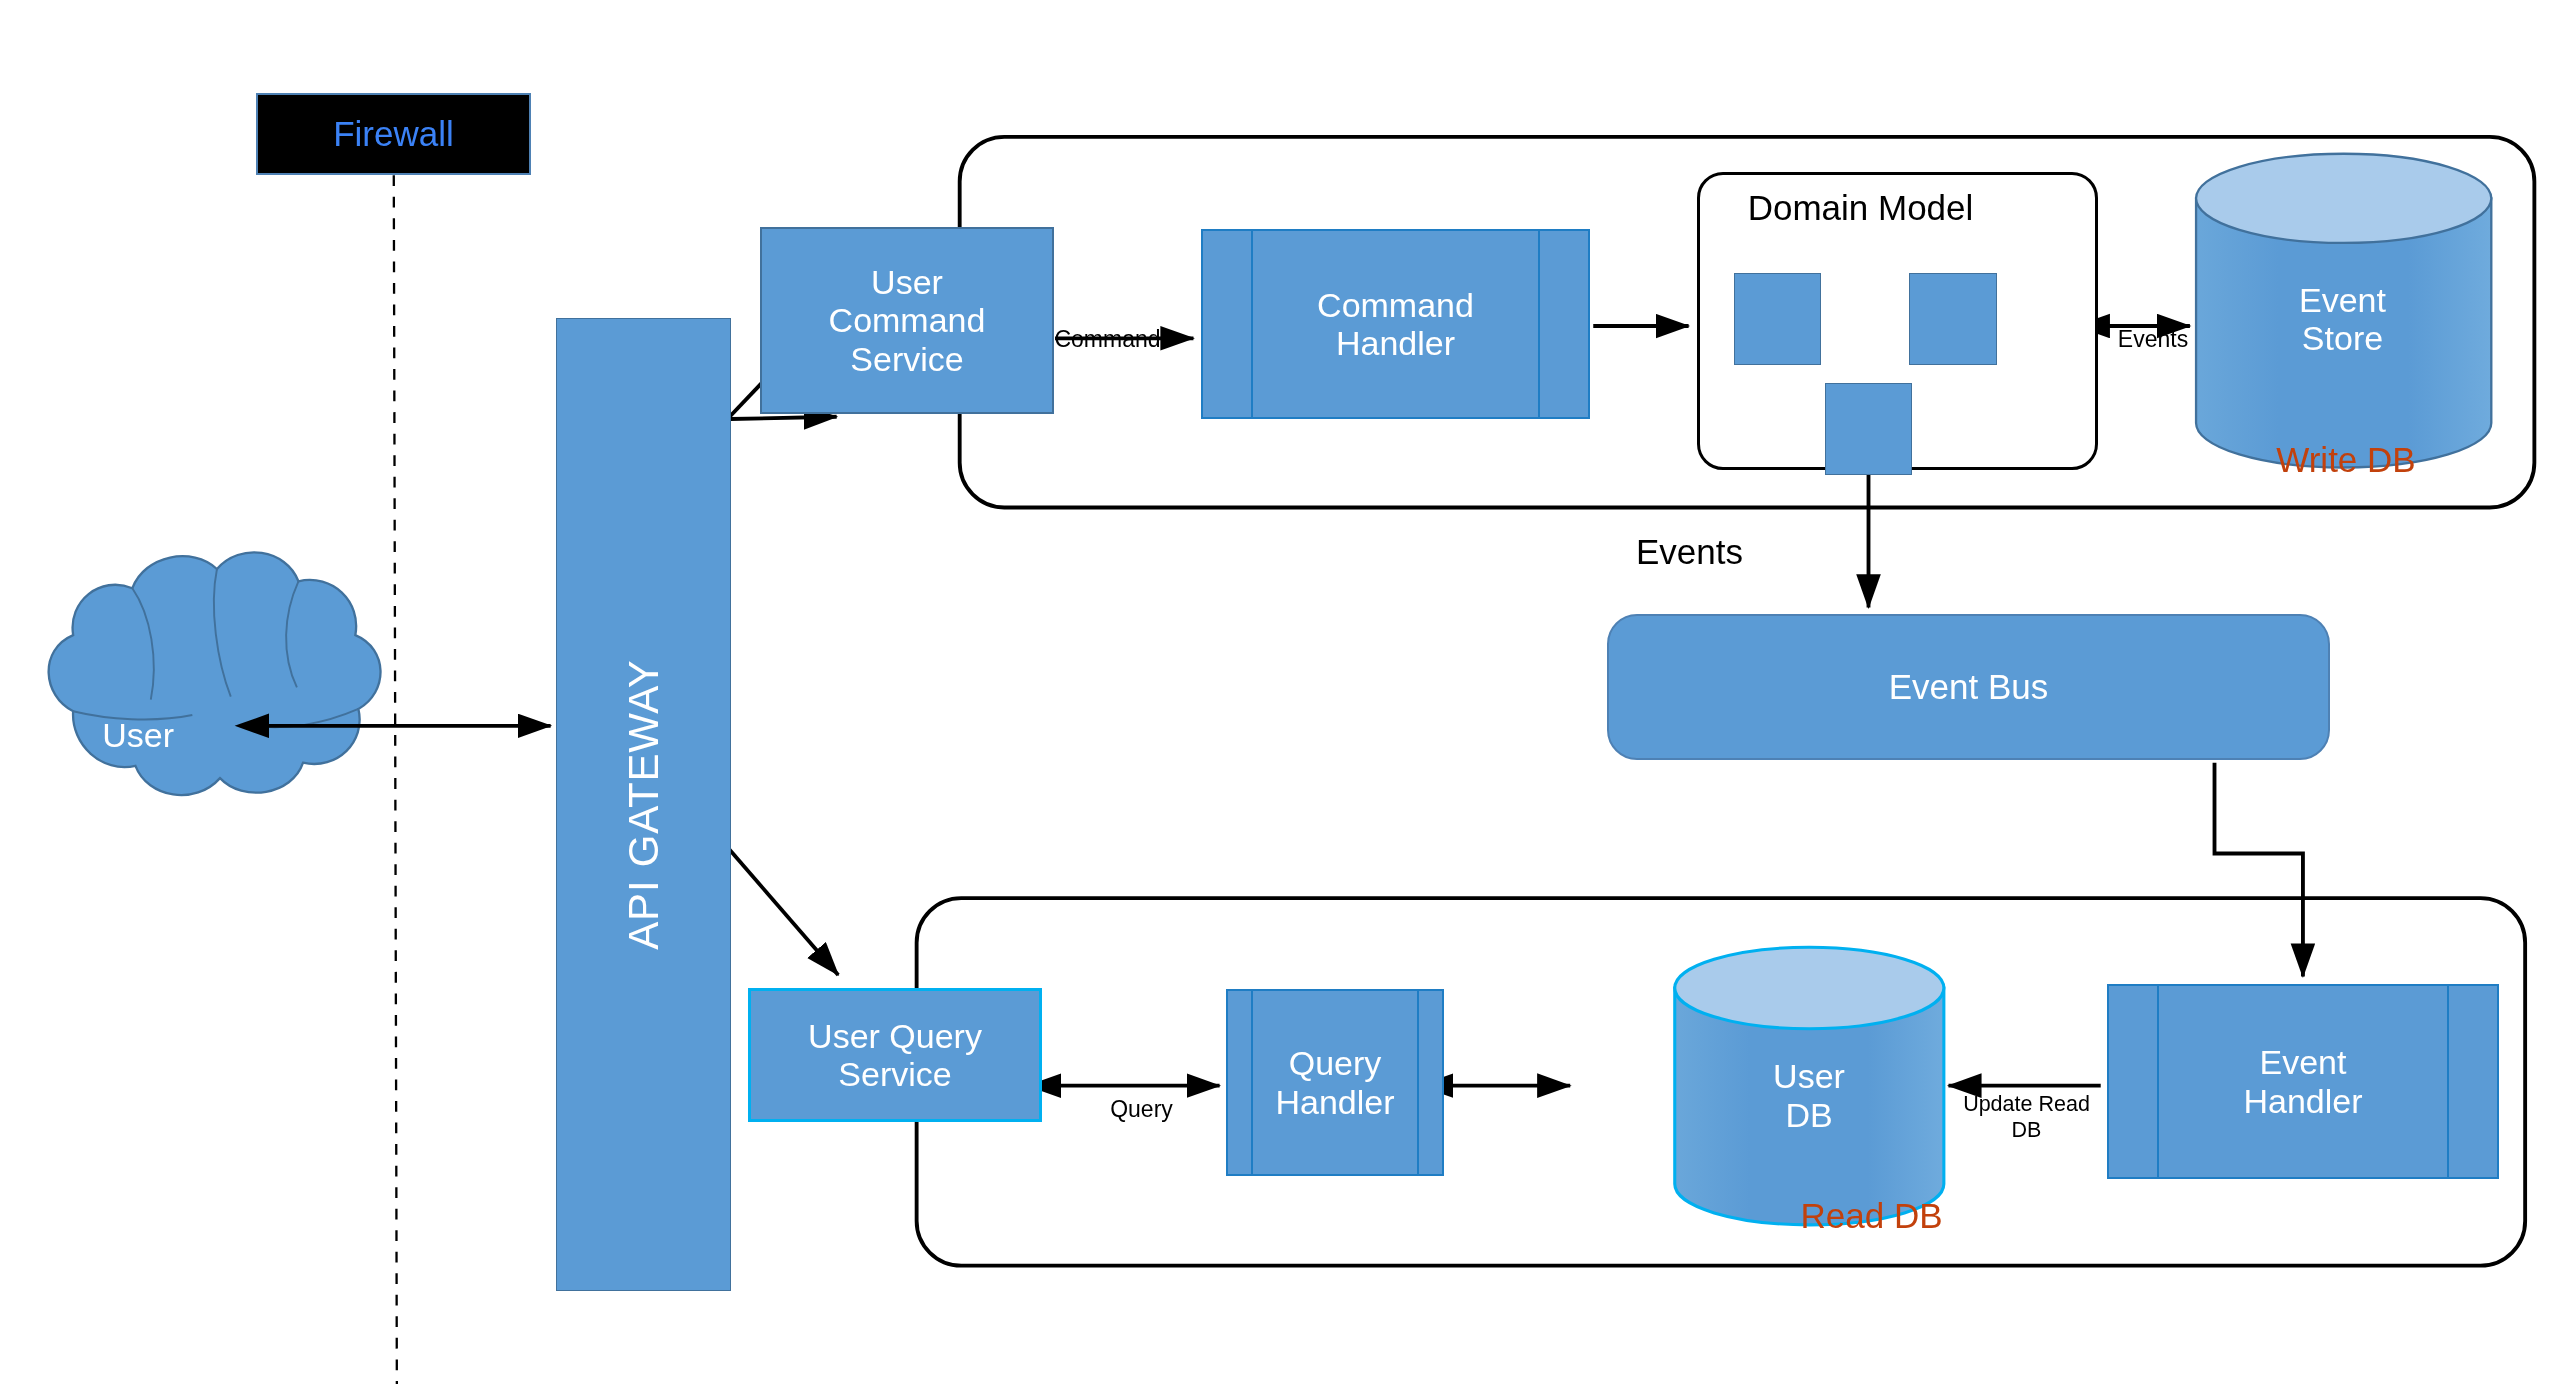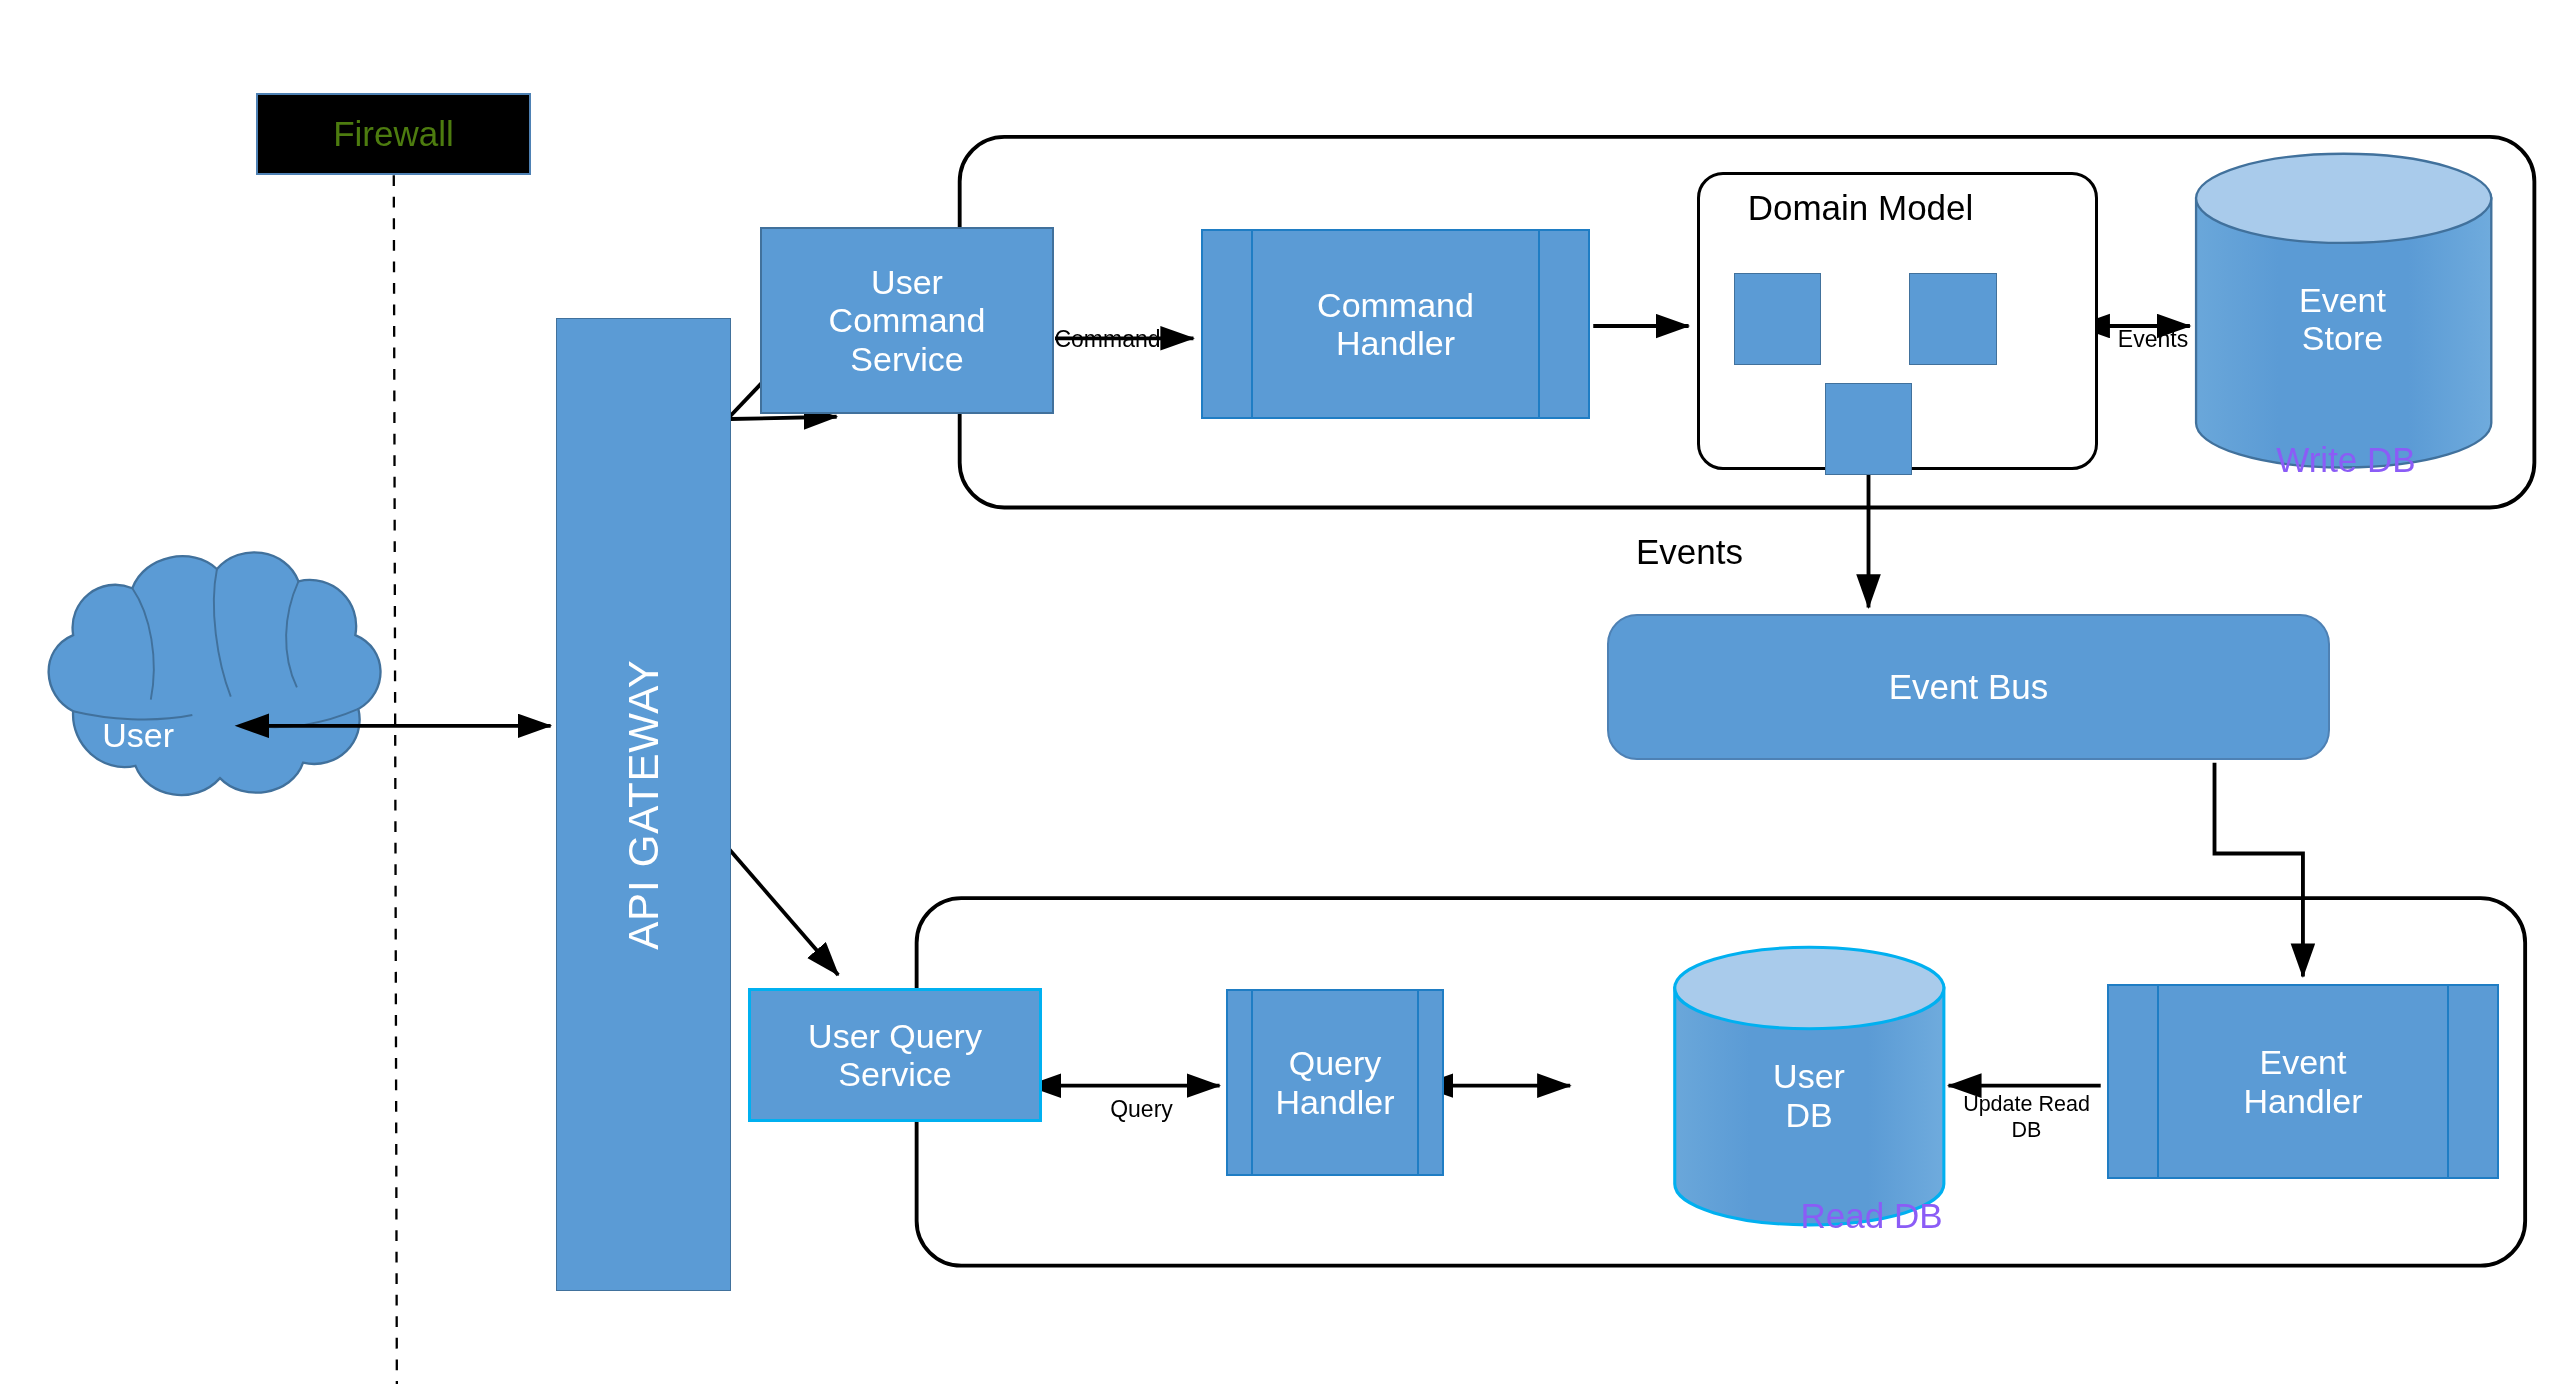--- a/index.html
+++ b/index.html
@@ -32,21 +32,21 @@
     line-height: 1.12;
     white-space: pre-line;
   }
 
   
   #firewall {
     left: 256px; top: 93px; width: 275px; height: 82px;
     background: #000000;
     border: 2.3px solid #4e81b4;
     font-size: 35px;
-    color: #4d7c0f;
+    color: #3b82f6;
   }
   #user-cloud-label {
     position: absolute;
     left: 7.7px; top: 631px; width: 261px; height: 208px;
     display: flex; align-items: center; justify-content: center;
     color: #ffffff;
     font-size: 34px;
     pointer-events: none;
   }
 
@@ -138,21 +138,21 @@
     line-height: 1.12;
     white-space: pre-line;
     pointer-events: none;
   }
   #event-store-label { left: 2208px; top: 192px; width: 269px; height: 254px; }
   #user-db-label     { left: 1682px; top: 980px; width: 254px; height: 231px; }
 
   
   .group-label {
     position: absolute;
-    color: #8b5cf6;
+    color: #c2410c;
     font-size: 35px;
     text-align: center;
   }
   #write-db-label { left: 2192px; top: 440px; width: 308px; }
   #read-db-label  { left: 1737px; top: 1196px; width: 269px; }
 
   
   #event-bus {
     left: 1607px; top: 614px; width: 723px; height: 146px;
     background: #5b9bd5;

